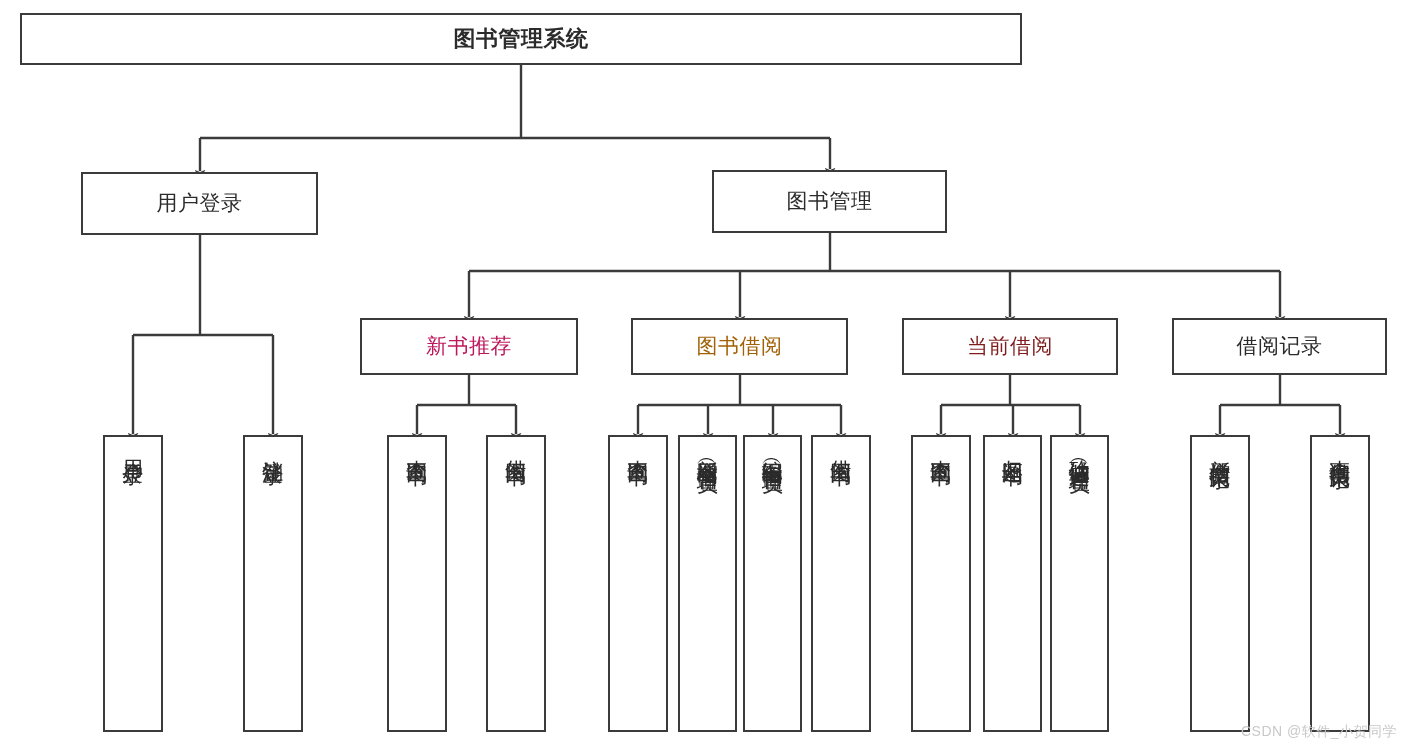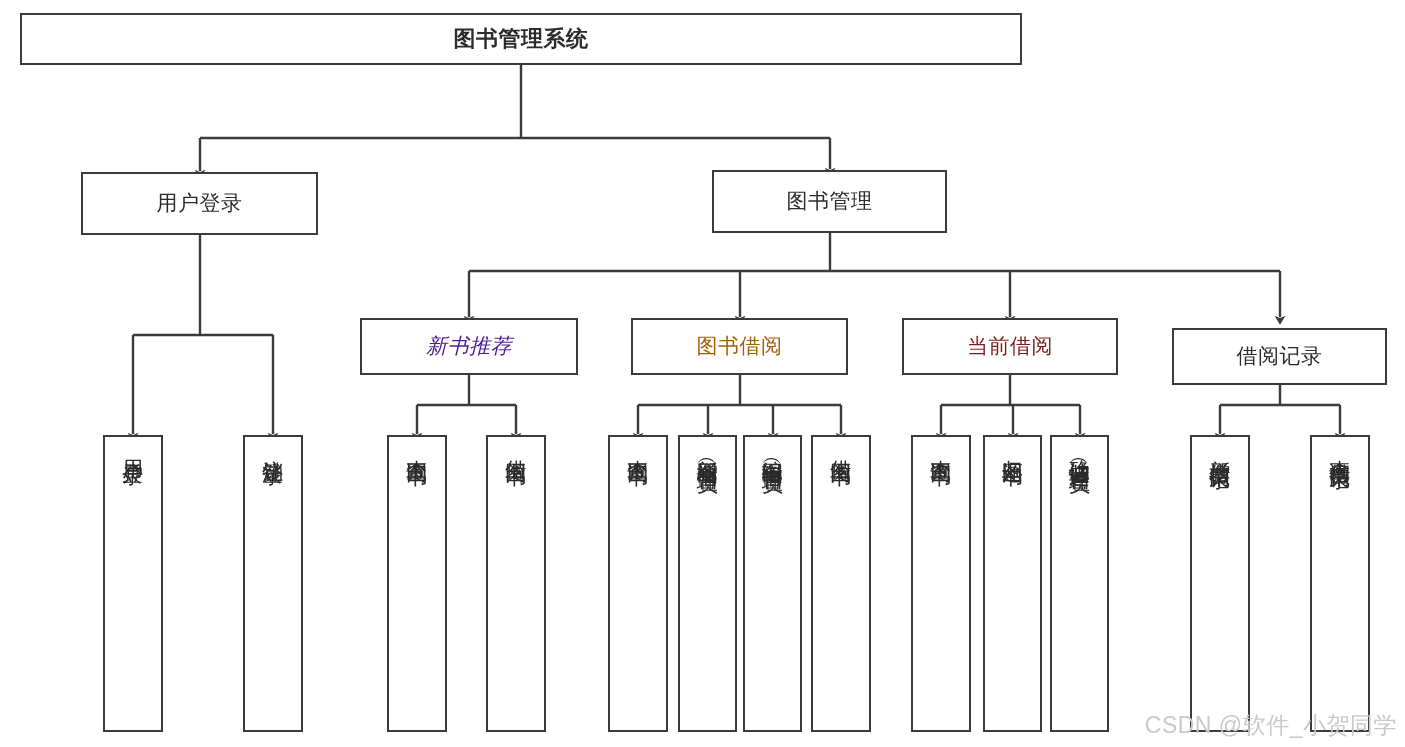--- a/index.html
+++ b/index.html
@@ -58,21 +58,21 @@
     line-height: 1.30;
     letter-spacing: 2px;
     white-space: normal;
     max-height: 284px;
   }
   #watermark {
     position: absolute;
     right: 8px;
     bottom: 6px;
     color: #c9c9c9;
-    font-size: 23px;
+    font-size: 14px;
     letter-spacing: 0.5px;
     z-index: 6;
     user-select: none;
     white-space: nowrap;
   }
 </style>
 </head>
 <body>
 
 <div id="canvas">
@@ -124,29 +124,29 @@
       <div class="node root" style="left: 20px; top: 13px; width: 1002px; height: 52px; border-color: rgb(59, 59, 59); background: rgb(255, 255, 255); font-weight: bold;">
         <span class="label" style="color: rgb(43, 43, 43);">图书管理系统</span>
       </div>
       <div class="node" style="left: 81px; top: 172px; width: 237px; height: 63px; border-color: rgb(59, 59, 59); background: rgb(255, 255, 255);">
         <span class="label" style="color: rgb(43, 43, 43);">用户登录</span>
       </div>
       <div class="node" style="left: 712px; top: 170px; width: 235px; height: 63px; border-color: rgb(59, 59, 59); background: rgb(255, 255, 255);">
         <span class="label" style="color: rgb(43, 43, 43);">图书管理</span>
       </div>
       <div class="node" style="left: 360px; top: 318px; width: 218px; height: 57px; border-color: rgb(59, 59, 59); background: rgb(255, 255, 255);">
-        <span class="label" style="color: #4c1d95; font-style: italic;">新书推荐</span>
+        <span class="label" style="color: #be185d;">新书推荐</span>
       </div>
       <div class="node" style="left: 631px; top: 318px; width: 217px; height: 57px; border-color: rgb(59, 59, 59); background: rgb(255, 255, 255);">
         <span class="label" style="color: #a16207;">图书借阅</span>
       </div>
       <div class="node" style="left: 902px; top: 318px; width: 216px; height: 57px; border-color: rgb(59, 59, 59); background: rgb(255, 255, 255);">
         <span class="label" style="color: #7f1d1d;">当前借阅</span>
       </div>
-      <div class="node" style="left: 1172px; top: 328px; width: 215px; height: 57px; border-color: rgb(59, 59, 59); background: rgb(255, 255, 255);">
+      <div class="node" style="left: 1172px; top: 318px; width: 215px; height: 57px; border-color: rgb(59, 59, 59); background: rgb(255, 255, 255);">
         <span class="label" style="color: rgb(43, 43, 43);">借阅记录</span>
       </div>
       <div class="node vert" style="left: 103px; top: 435px; width: 60px; height: 297px; border-color: rgb(59, 59, 59); background: rgb(255, 255, 255);">
         <span class="label" style="color: rgb(43, 43, 43);">用户登录</span>
       </div>
       <div class="node vert" style="left: 243px; top: 435px; width: 60px; height: 297px; border-color: rgb(59, 59, 59); background: rgb(255, 255, 255);">
         <span class="label" style="color: rgb(43, 43, 43);">注销登录</span>
       </div>
       <div class="node vert" style="left: 387px; top: 435px; width: 60px; height: 297px; border-color: rgb(59, 59, 59); background: rgb(255, 255, 255);">
         <span class="label" style="color: rgb(43, 43, 43);">查询图书</span>

